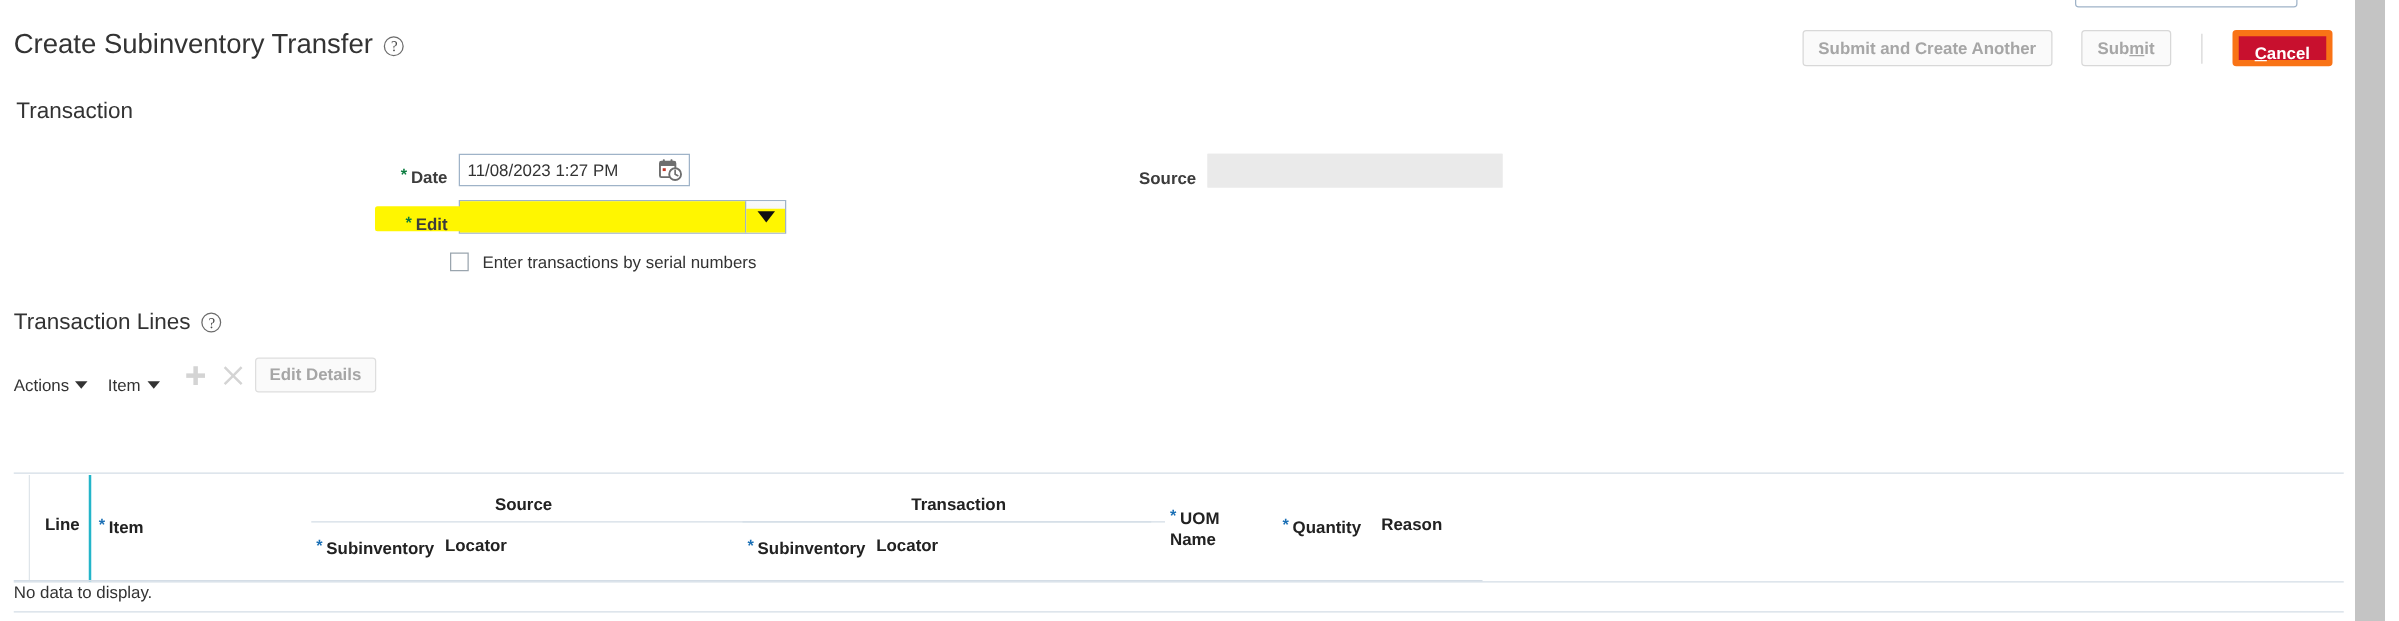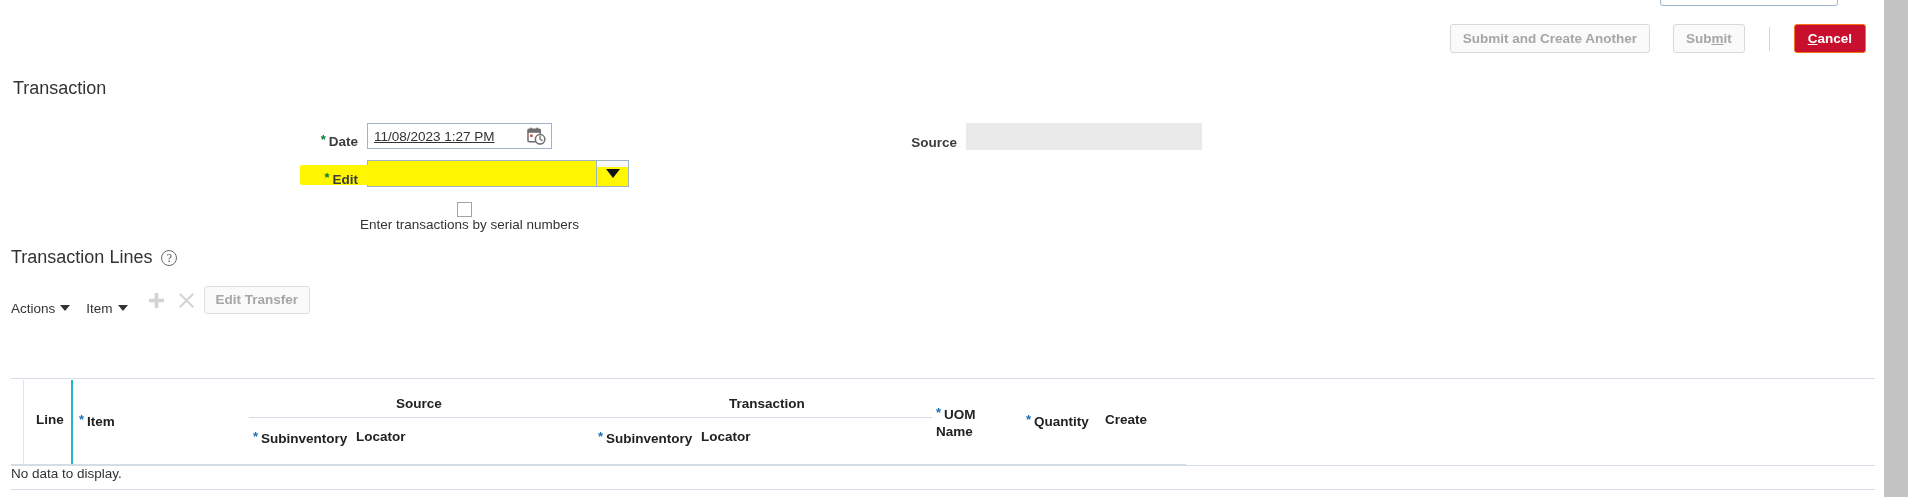--- a/index.html
+++ b/index.html
@@ -99,21 +99,21 @@
   }
   .btn-sep {
     display: inline-block;
     width: 1px;
     height: 24px;
     background: #d6d6d6;
     margin: 0 9px;
   }
   .btn-cancel {
     background: #c8102e;
-    border: 1px solid #f97316;
+    border: 5px solid #f97316;
     color: #ffffff;
     padding: 6px 13px 7px 13px;
     height: 29px;
     line-height: 15px;
   }
   .btn-cancel .accel { text-decoration: underline; }
   .btn-disabled .accel { text-decoration: underline; }
   .mr8 { margin-right: 8px; }
 
   
@@ -162,21 +162,21 @@
   }
   .input-readonly {
     background: #eaeaea;
     border: 1px solid #eaeaea;
   }
 
   
   #row-date { left: 310px; top: 11px; }
   #row-date .field-label { width: 48px; margin-right: 9px; }
   .date-wrap { position: relative; }
-  #date-input { width: 185px; padding-right: 14px; text-decoration: underline; }
+  #date-input { width: 185px; padding-right: 14px; }
   .calendar-icon {
     position: absolute;
     right: 6px;
     top: 4px;
     width: 19px;
     height: 18px;
     pointer-events: auto;
   }
 
   
@@ -228,21 +228,21 @@
     z-index: 1;
     border-radius: 2px;
   }
 
   
   #row-source { left: 905px; top: 11px; }
   #row-source .field-label { width: 52px; margin-right: 9px; }
   #source-input { width: 236px; height: 27px; }
 
   
-  #row-checkbox { left: 360px; top: 90px; align-items: center; flex-direction: column; }
+  #row-checkbox { left: 360px; top: 90px; align-items: center; }
   .checkbox-box {
     width: 15px;
     height: 15px;
     border: 1px solid #9aa5ae;
     background: #fff;
     box-sizing: border-box;
     margin-right: 11px;
   }
   .checkbox-label {
     font-size: 13.5px;
@@ -388,20 +388,23 @@
   }
 </style>
 </head>
 <body>
 
 <div class="page">
 
   <div class="top-clipped-field"></div>
 
   <div class="page-header">
+    <div class="page-title">
+      <span>Create Subinventory Transfer</span><span class="help-icon">?</span>
+    </div>
 
     <div class="header-actions">
       <button class="btn btn-disabled mr8">Submit and Create Another</button>
       <button class="btn btn-disabled">Sub<span class="accel">m</span>it</button>
       <span class="btn-sep"></span>
       <button class="btn btn-cancel"><span class="accel">C</span>ancel</button>
     </div>
   </div>
 
   <div class="section-title" id="transaction-section-title">Transaction</div>
@@ -468,21 +471,21 @@
         <rect x="6.7" y="1" width="3.6" height="15" fill="#d4d4d4"></rect>
         <rect x="1" y="6.7" width="15" height="3.6" fill="#d4d4d4"></rect>
       </svg>
     </span>
     <span class="icon-btn">
       <svg class="icon-x" width="17" height="17" viewBox="0 0 17 17">
         <path d="M2.4 1 L8.5 7.1 L14.6 1 L16 2.4 L9.9 8.5 L16 14.6 L14.6 16 L8.5 9.9 L2.4 16 L1 14.6 L7.1 8.5 L1 2.4 Z" fill="#d4d4d4"></path>
       </svg>
     </span>
 
-    <button class="tb-btn">Edit Transfer</button>
+    <button class="tb-btn">Edit Details</button>
   </div>
 
   <div class="lines-table">
     <div class="tbl-top-border"></div>
     <div class="tbl-bottom-border"></div>
 
     <div class="col-div" style="left:12px;"></div>
     <div class="col-div-accent" style="left:60px;"></div>
 
     <div class="hdr-text" style="left:25px; top:34px;">Line</div>
@@ -496,21 +499,21 @@
 
     <div class="hdr-text" style="left:718px; top:18px;">Transaction</div>
     <div class="group-rule" style="left:583px; top:39px; width:338px;"></div>
     <div class="hdr-text" style="left:587px; top:51px;"><span class="req-star req-star-blue">*</span><span>Subinventory</span></div>
     <div class="hdr-text" style="left:690px; top:51px;">Locator</div>
 
     <div class="hdr-text" style="left:925px; top:26px; line-height:17px;"><span class="req-star req-star-blue">*</span><span>UOM</span><br><span>Name</span></div>
 
     <div class="hdr-text" style="left:1015px; top:34px;"><span class="req-star req-star-blue">*</span><span>Quantity</span></div>
 
-    <div class="hdr-text" style="left:1094px; top:34px;">Create</div>
+    <div class="hdr-text" style="left:1094px; top:34px;">Reason</div>
 
     <div class="group-rule" style="left:0px; top:86px; width:1175px;"></div>
   </div>
 
   <div class="no-data">No data to display.</div>
   <div class="no-data-rule"></div>
 
 </div>
 
 <div class="scrollbar-left-edge"></div>

